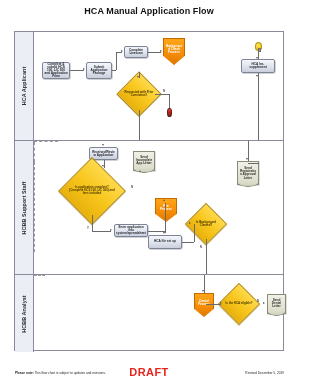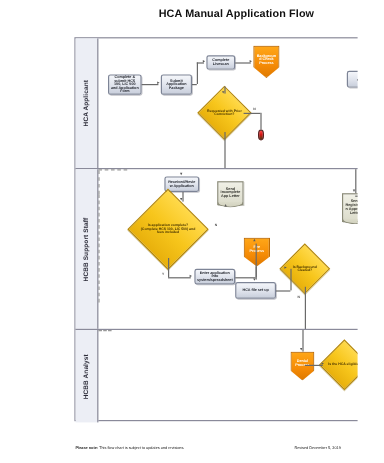--- a/index.html
+++ b/index.html
@@ -1,21 +1,21 @@
 <!DOCTYPE html>
 <html><head>
 <meta charset="utf-8">
 <style>
   html,body{margin:0;padding:0;background:#ffffff;}
   body{
     width:298px;height:386px;position:relative;overflow:hidden;
     font-family:"Liberation Sans","DejaVu Sans",sans-serif;
     color:#1a1a1a;
   }
-  .page{position:absolute;inset:0;background:#fff;margin-left:48px;}
+  .page{position:absolute;inset:0;background:#fff;}
 
   
   .title{
     position:absolute;left:0;top:6px;width:298px;text-align:center;
     font-size:9px;font-weight:700;letter-spacing:.1px;color:#111;
   }
 
   
   .frame{
     position:absolute;left:14px;top:31px;width:270px;height:320px;
@@ -302,15 +302,16 @@
         <div class="arw r" style="left:229px;top:27.2px;"></div>
         <div class="elbl" style="left:223px;top:24px;">N</div>
       </div>
     </div>
 
   </div>
 
   <div class="f-note">
     <b>Please note:</b><span> This flow chart is subject to updates and revisions.</span>
   </div>
+  <div class="f-draft">DRAFT</div>
   <div class="f-rev">Revised December 5, 2019</div>
 
 </div>
 
 </body></html>

